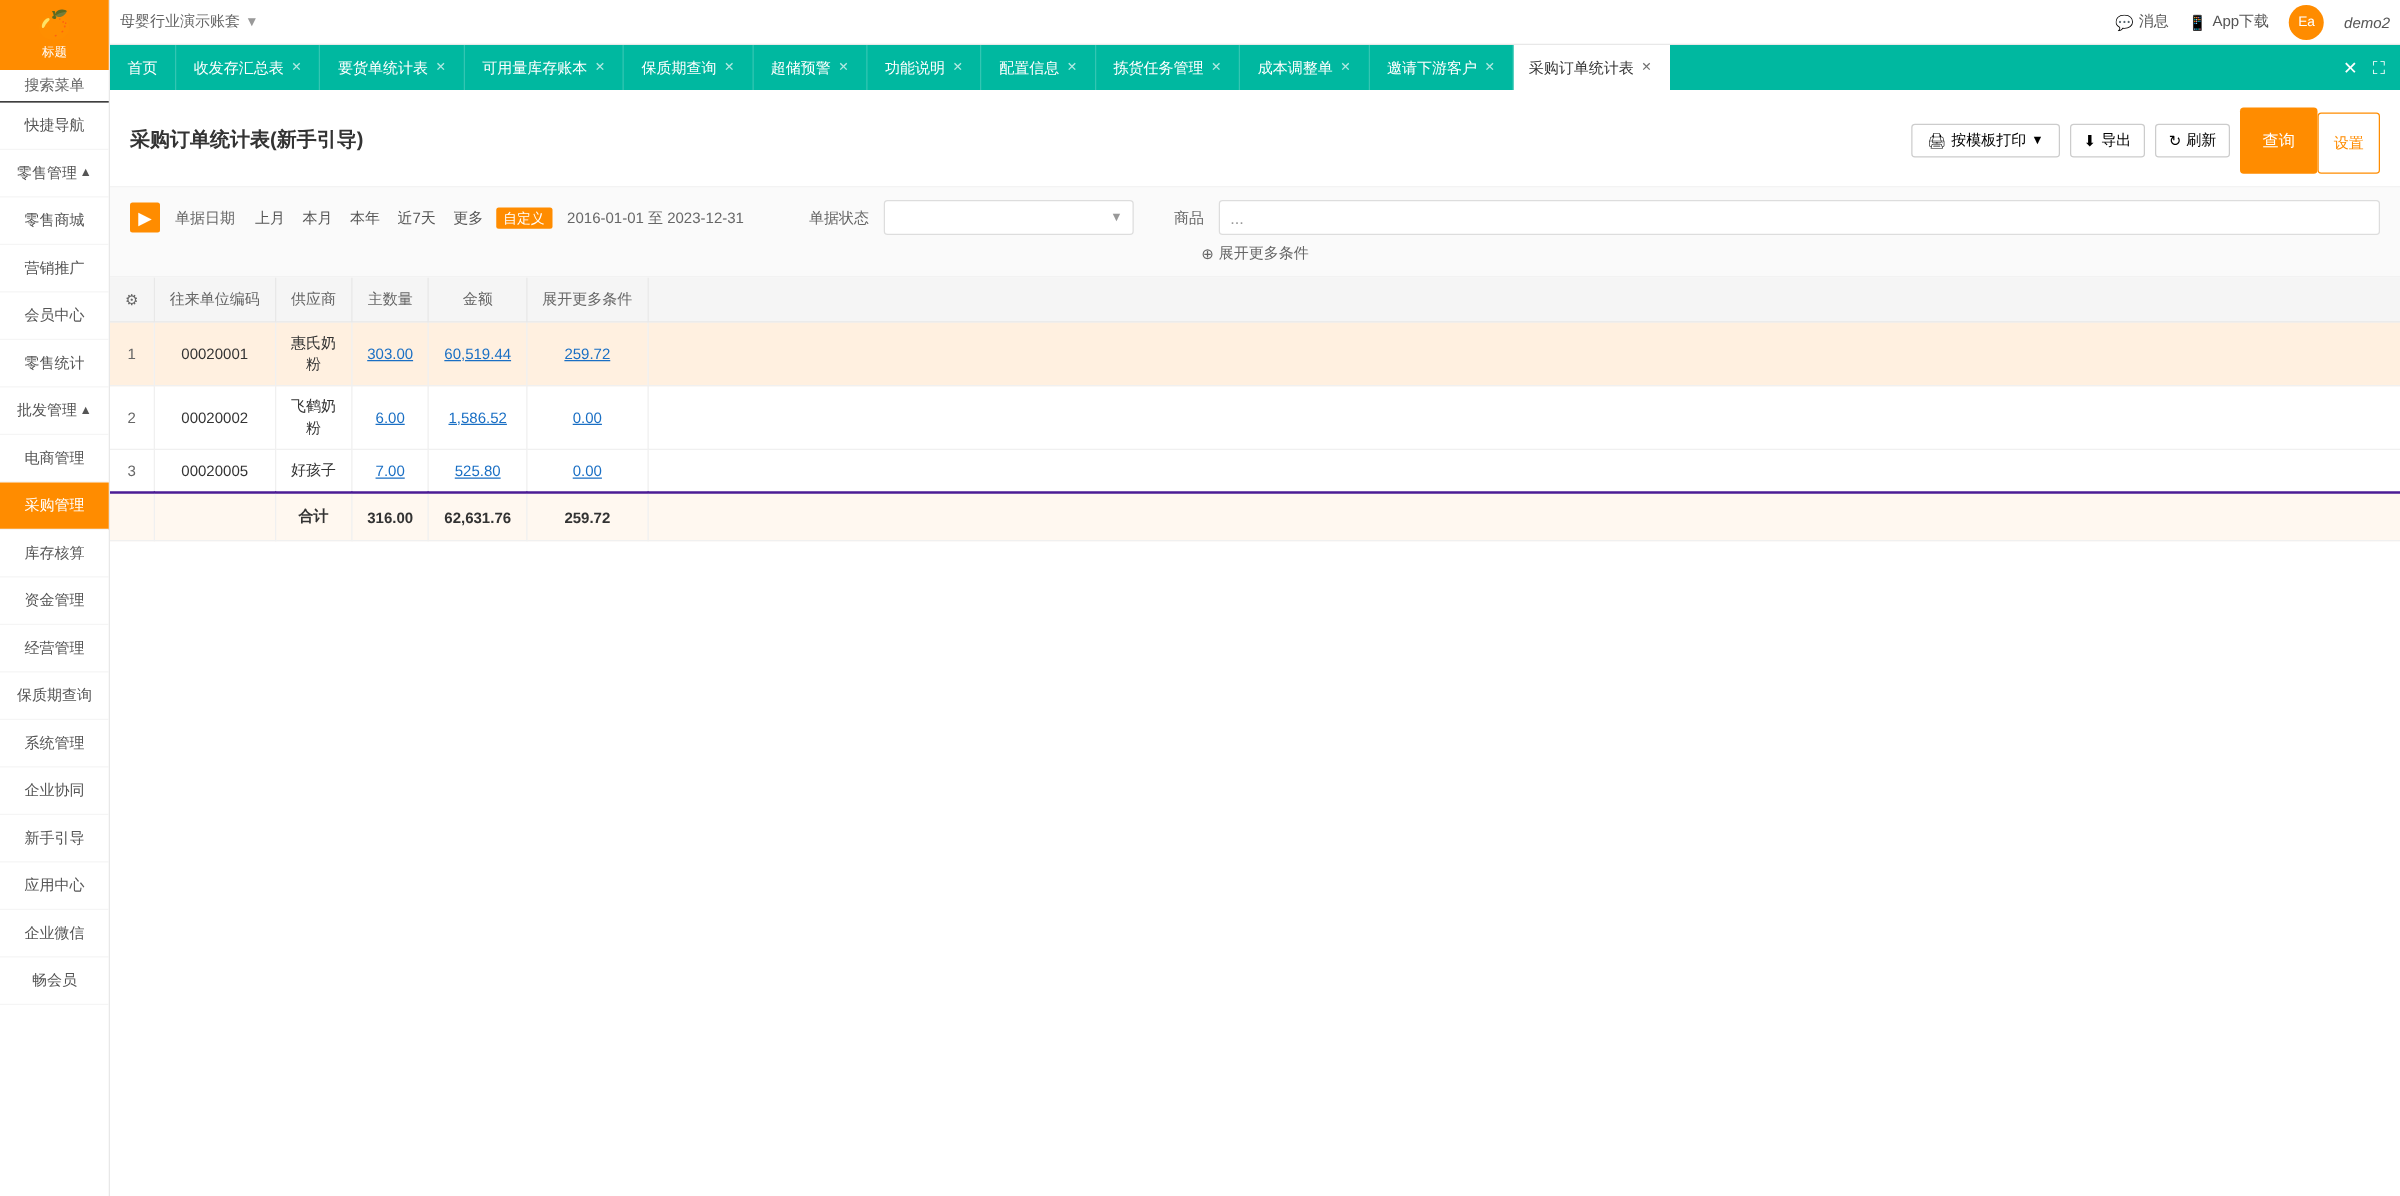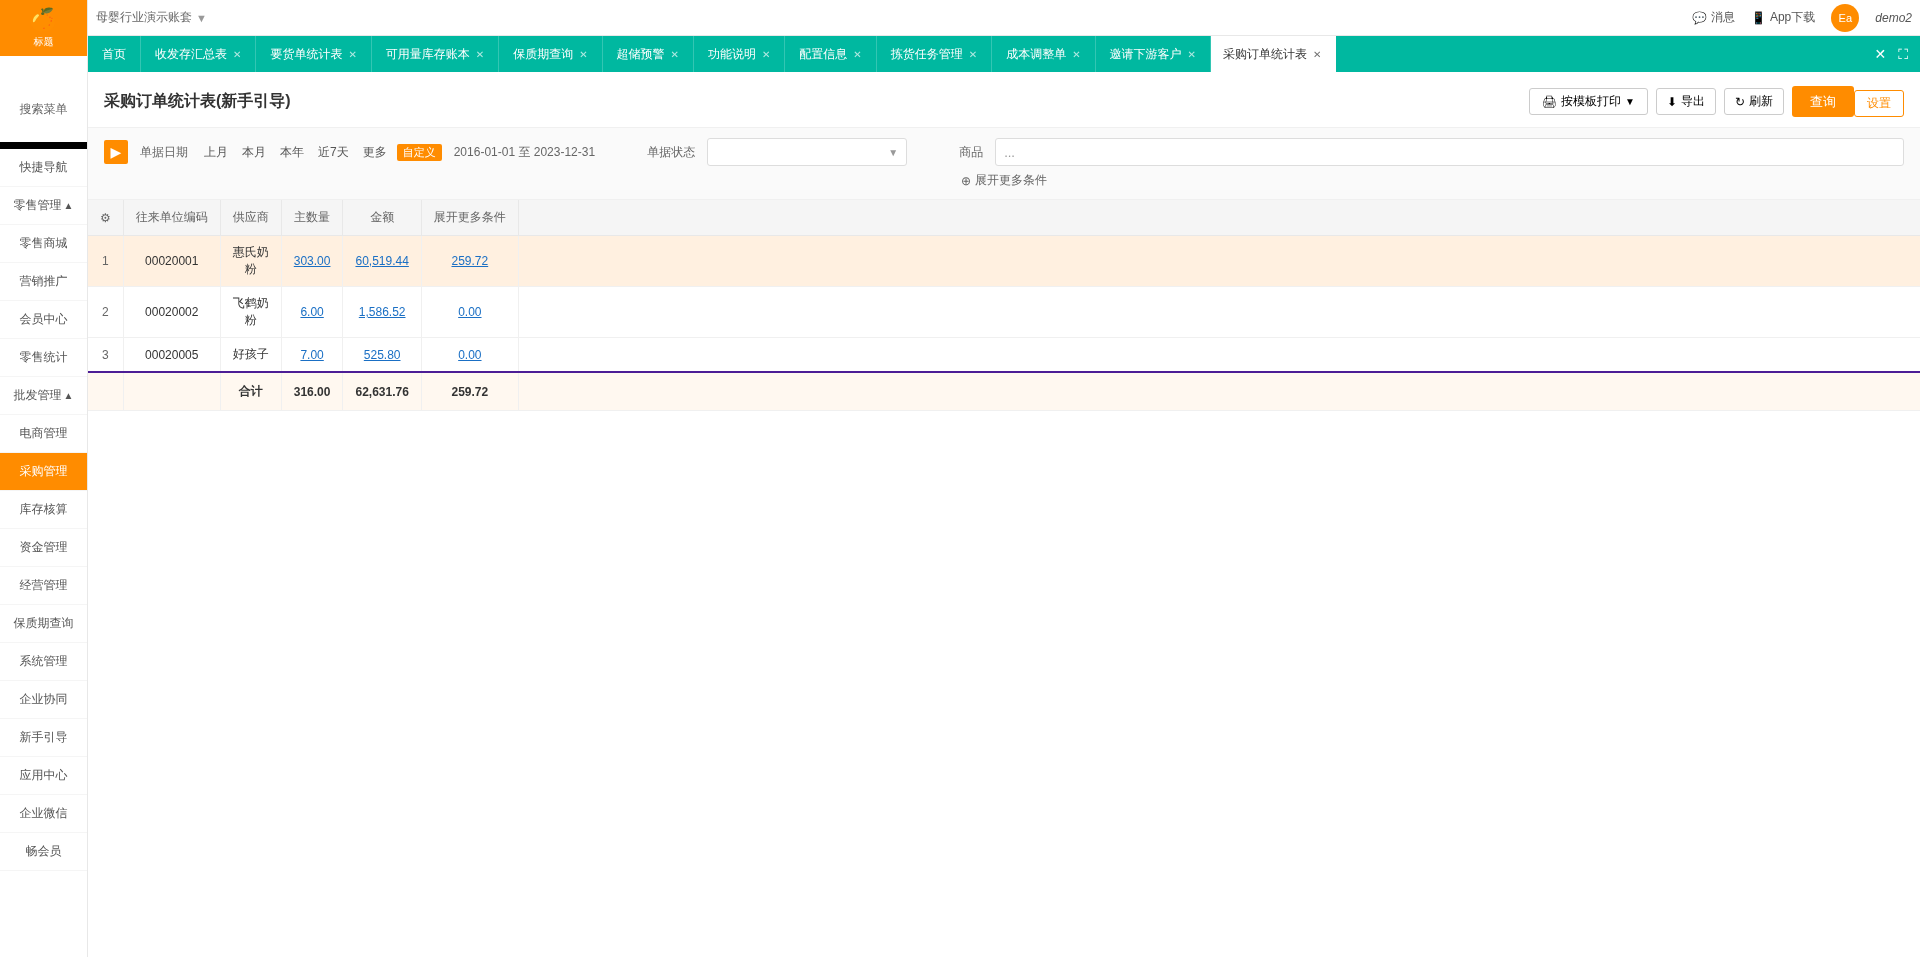--- a/index.html
+++ b/index.html
@@ -3,21 +3,21 @@
   <meta charset="utf-8">
   <style>
     * { box-sizing: border-box; margin: 0; padding: 0; }
     body { font-family: 'Microsoft YaHei', sans-serif; font-size: 13px; background: #f5f5f5; color: #333; display: flex; height: 957px; overflow: hidden; }
 
     
     .sidebar { width: 88px; background: #fff; display: flex; flex-direction: column; border-right: 1px solid #e8e8e8; flex-shrink: 0; }
     .sidebar-logo { background: #ff8c00; padding: 8px 0; text-align: center; color: #fff; font-size: 11px; cursor: pointer; display: flex; flex-direction: column; align-items: center; height: 56px; justify-content: center; }
     .sidebar-logo .logo-icon { font-size: 22px; }
     .sidebar-logo .logo-text { font-size: 10px; margin-top: 2px; }
-    .sidebar-search { padding: 20px 4px; border-bottom: 7px solid #000000; margin-top: 21px; }
+    .sidebar-search { padding: 0 4px; border-bottom: 1px solid #000000; }
     .sidebar-search span { display: block; text-align: center; color: #666; font-size: 12px; cursor: pointer; padding: 4px 0; }
     .sidebar-nav-item { padding: 10px 4px; text-align: center; color: #555; font-size: 12px; cursor: pointer; border-bottom: 1px solid #f5f5f5; display: flex; align-items: center; justify-content: center; gap: 2px; }
     .sidebar-nav-item.active { background: #ff8c00; color: #fff; }
     .sidebar-nav-item .arrow { font-size: 10px; }
 
     
     .main { flex: 1; display: flex; flex-direction: column; overflow: hidden; }
 
     
     .topbar { background: #fff; height: 36px; display: flex; align-items: center; padding: 0 8px; border-bottom: 1px solid #e8e8e8; }
@@ -38,21 +38,21 @@
 
     
     .page-content { flex: 1; background: #fff; overflow: hidden; display: flex; flex-direction: column; }
     .page-header { padding: 14px 16px 10px; display: flex; align-items: center; justify-content: space-between; border-bottom: 1px solid #f0f0f0; }
     .page-title { font-size: 16px; font-weight: bold; color: #333; }
     .page-header-actions { display: flex; align-items: center; gap: 8px; }
     .btn-print { border: 1px solid #ccc; background: #fff; padding: 4px 12px; border-radius: 3px; font-size: 12px; cursor: pointer; display: flex; align-items: center; gap: 4px; }
     .btn-export { border: 1px solid #ccc; background: #fff; padding: 4px 10px; border-radius: 3px; font-size: 12px; cursor: pointer; display: flex; align-items: center; gap: 4px; }
     .btn-refresh { border: 1px solid #ccc; background: #fff; padding: 4px 10px; border-radius: 3px; font-size: 12px; cursor: pointer; display: flex; align-items: center; gap: 4px; }
     .btn-query { background: #ff8c00; color: #fff; border: none; padding: 5px 18px; border-radius: 3px; font-size: 13px; cursor: pointer; }
-    .btn-settings { background: #fff; border: 1px solid #ff8c00; color: #ff8c00; padding: 4px 12px; border-radius: 3px; font-size: 12px; cursor: pointer; display: block; margin-top: 4px; }
+    .btn-settings { background: #fff; border: 1px solid #ff8c00; color: #ff8c00; padding: 15px 12px; border-radius: 3px; font-size: 12px; cursor: pointer; display: block; margin-top: 4px; }
 
     
     .filter-area { padding: 10px 16px; background: #fafafa; border-bottom: 1px solid #f0f0f0; }
     .filter-row { display: flex; align-items: center; gap: 12px; flex-wrap: wrap; }
     .filter-label { font-size: 12px; color: #666; white-space: nowrap; }
     .filter-date-btns { display: flex; gap: 6px; align-items: center; }
     .filter-date-btn { font-size: 12px; color: #555; cursor: pointer; padding: 2px 4px; }
     .filter-date-custom { background: #ff8c00; color: #fff; font-size: 11px; padding: 1px 6px; border-radius: 2px; cursor: pointer; }
     .filter-date-range { font-size: 12px; color: #666; }
     .filter-select { border: 1px solid #ddd; padding: 4px 8px; border-radius: 3px; font-size: 12px; background: #fff; min-width: 120px; color: #333; cursor: pointer; display: flex; align-items: center; justify-content: space-between; height: 28px; }
@@ -266,21 +266,21 @@
           <span class="filter-date-custom">自定义</span>
         </div>
         <span class="filter-date-range">2016-01-01 至 2023-12-31</span>
 
         <span class="filter-label" style="margin-left:40px;">单据状态</span>
         <div class="filter-select" style="min-width:200px;">
           <span></span>
           <span style="color:#999;font-size:10px;">▼</span>
         </div>
 
-        <span class="filter-label" style="margin-left:40px;">商品</span>
+        <span class="filter-label" style="margin-left:20px;">商品</span>
         <div style="flex:1;border:1px solid #ddd;height:28px;border-radius:3px;background:#fff;display:flex;align-items:center;padding:0 8px;cursor:pointer;">
           <span style="color:#999;">...</span>
         </div>
       </div>
       <div class="more-btn">
         <span>⊕</span>
         <span>展开更多条件</span>
       </div>
     </div>
 

